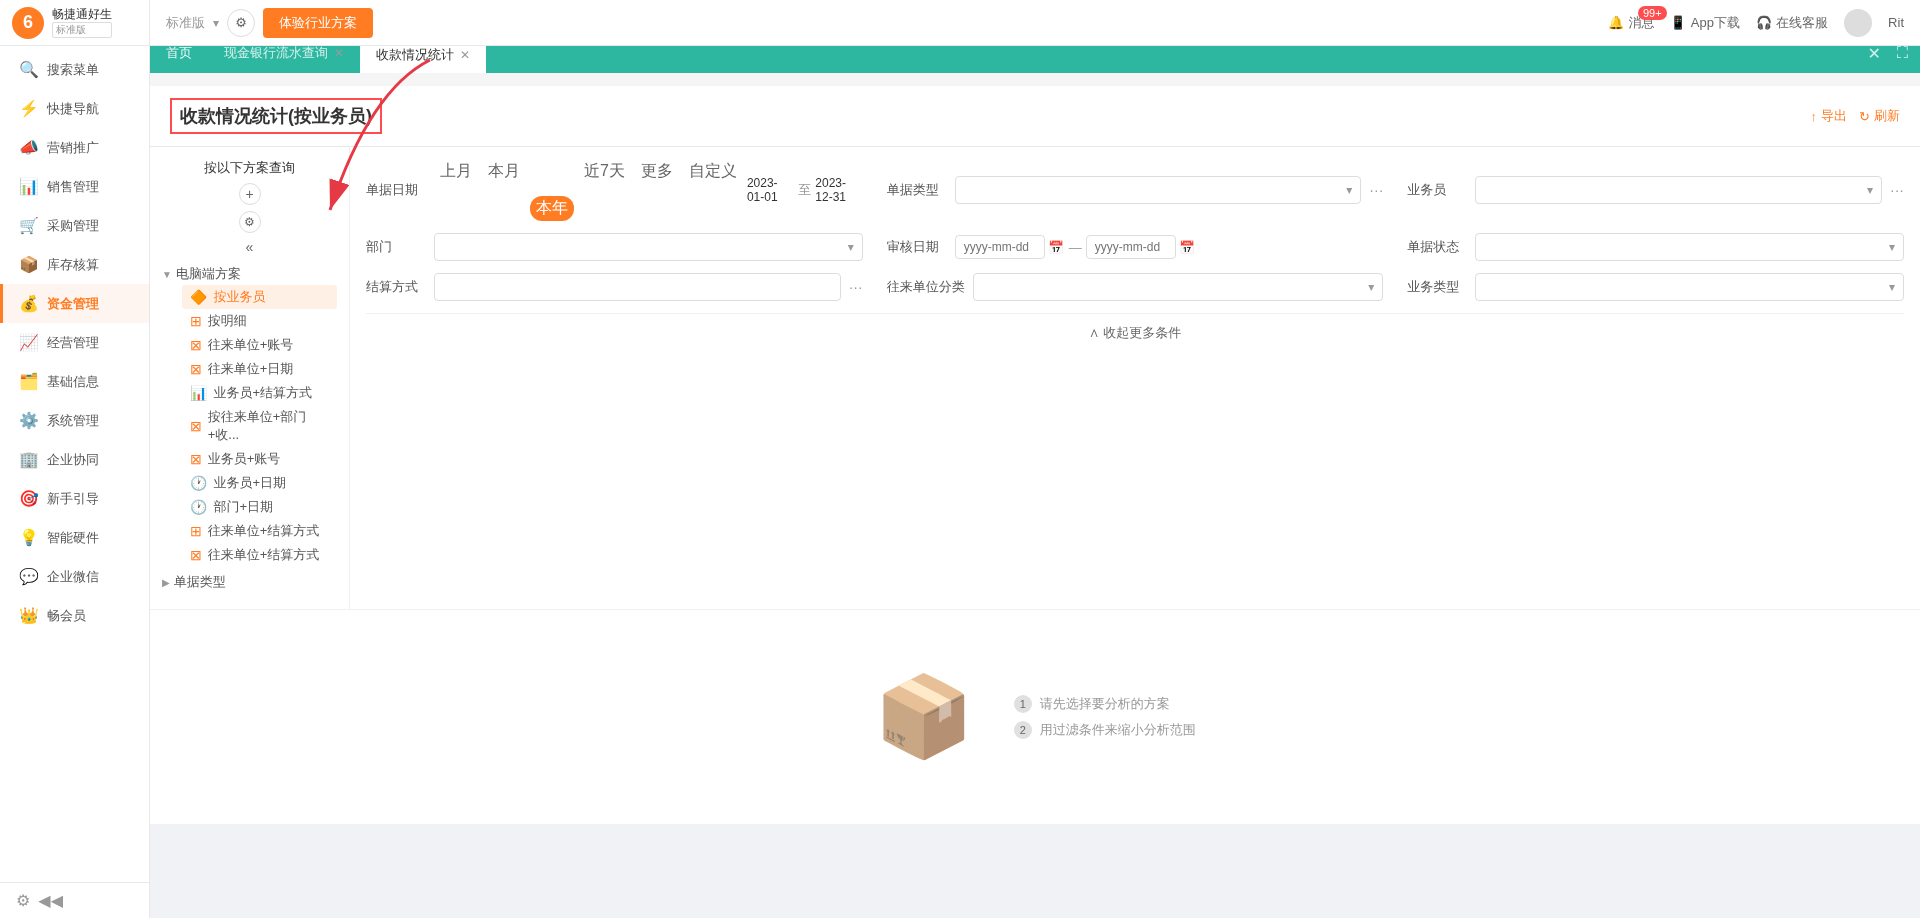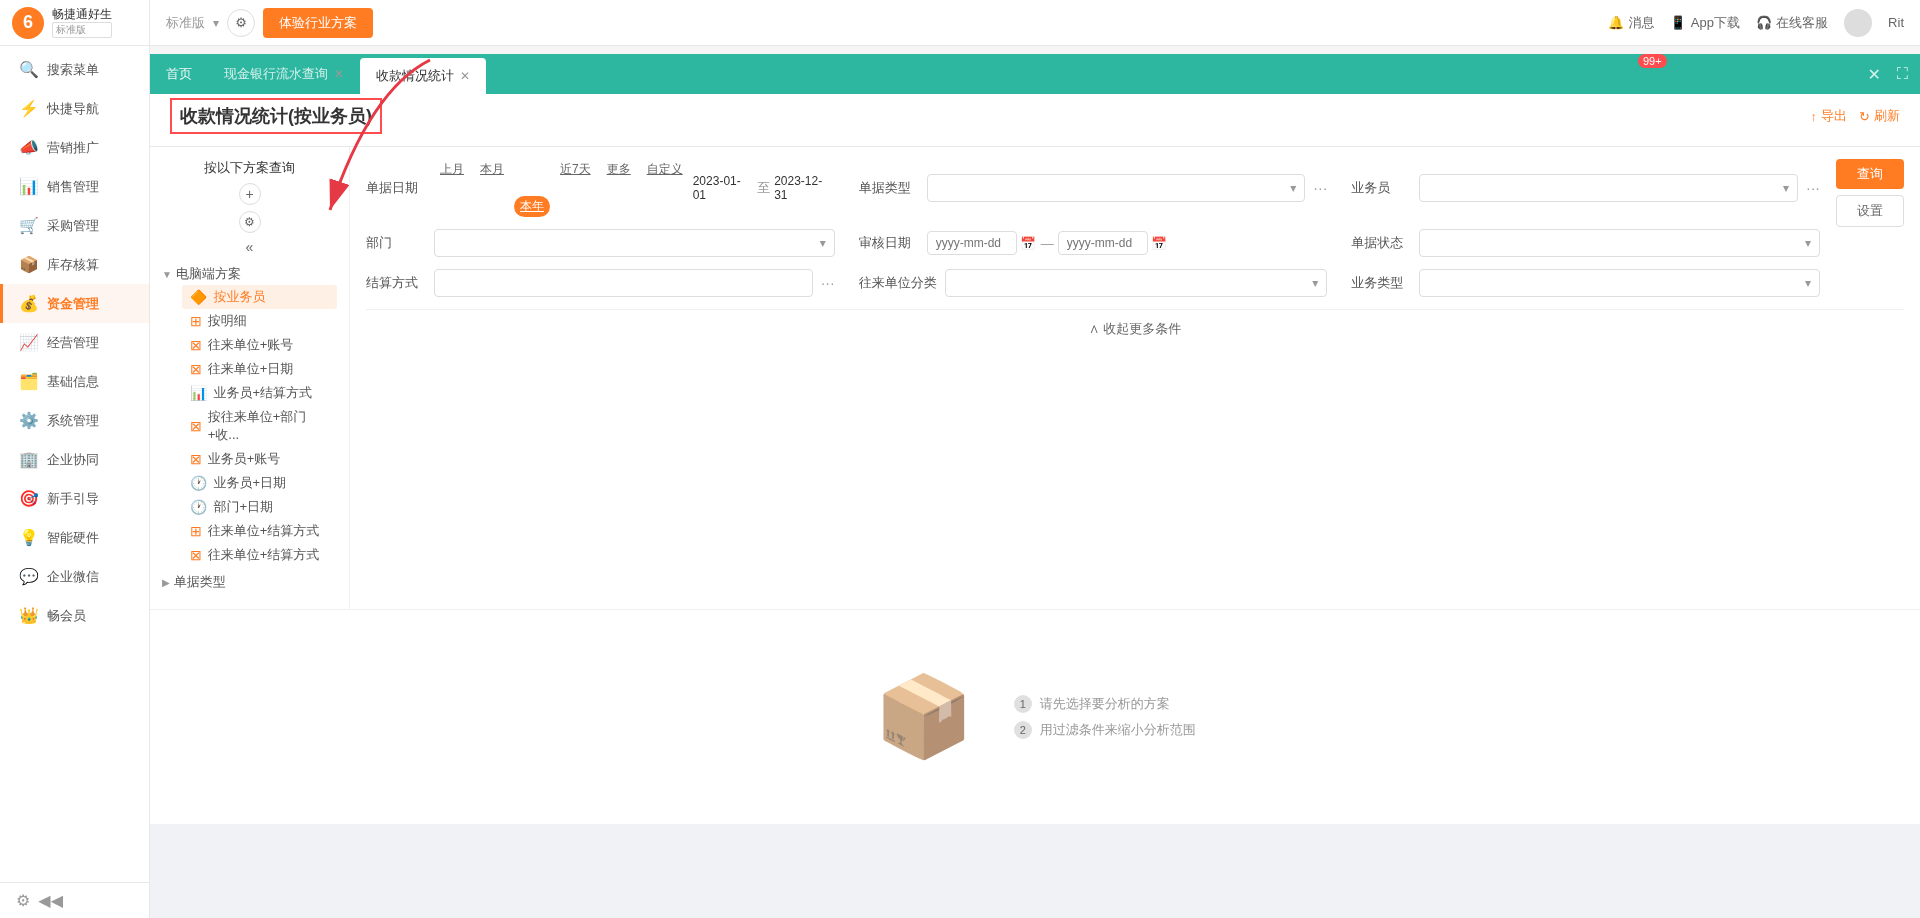--- a/index.html
+++ b/index.html
@@ -18,21 +18,21 @@
       top: 0; left: 150px; right: 0;
       z-index: 100;
     }
     .top-bar-left { display: flex; align-items: center; gap: 8px; flex: 1; }
     .breadcrumb-text { color: #999; font-size: 13px; }
     .chevron-down { color: #999; font-size: 12px; }
     .gear-btn { width: 28px; height: 28px; border-radius: 50%; border: 1px solid #ddd; background: #fff; display: flex; align-items: center; justify-content: center; cursor: pointer; color: #666; }
     .trial-btn { background: #ff7c23; color: #fff; border: none; border-radius: 4px; padding: 6px 16px; cursor: pointer; font-size: 13px; }
     .top-bar-right { display: flex; align-items: center; gap: 16px; color: #666; }
     .msg-btn { display: flex; align-items: center; gap: 4px; cursor: pointer; position: relative; }
-    .badge { background: #ff4d4f; color: #fff; border-radius: 10px; padding: 1px 5px; font-size: 11px; position: absolute; top: -8px; right: -12px; margin-top: 48px; }
+    .badge { background: #ff4d4f; color: #fff; border-radius: 10px; padding: 1px 5px; font-size: 11px; position: absolute; top: -8px; right: -12px; }
     .top-right-btn { display: flex; align-items: center; gap: 4px; cursor: pointer; color: #666; }
     .user-avatar { width: 28px; height: 28px; border-radius: 50%; background: #ddd; }
 
     
     .sidebar {
       position: fixed;
       top: 0; left: 0; bottom: 0;
       width: 150px;
       background: #fff;
       border-right: 1px solid #e8e8e8;
@@ -61,21 +61,21 @@
       border-left: 3px solid transparent;
     }
     .sidebar-item.active { background: #fff5f0; color: #ff7c23; border-left-color: #ff7c23; font-weight: bold; }
     .sidebar-item .item-icon { font-size: 16px; width: 20px; text-align: center; }
     .sidebar-bottom { border-top: 1px solid #e8e8e8; padding: 8px 0; display: flex; align-items: center; gap: 8px; padding: 8px 16px; }
     .sidebar-bottom-btn { color: #999; cursor: pointer; font-size: 16px; }
 
     
     .tab-bar {
       position: fixed;
-      top: 54px; left: 150px; right: 0;
+      top: 33px; left: 150px; right: 0;
       height: 40px;
       background: #2db7a0;
       display: flex;
       align-items: center;
       z-index: 99;
     }
     .tab-item {
       height: 100%;
       display: flex;
       align-items: center;
@@ -138,21 +138,21 @@
       display: grid;
       grid-template-columns: 1fr 1fr 1fr;
       gap: 24px;
       margin-bottom: 12px;
       align-items: center;
     }
     .filter-field { display: flex; align-items: center; gap: 8px; }
     .filter-label { color: #555; font-size: 13px; white-space: nowrap; min-width: 60px; }
     .filter-control { flex: 1; display: flex; align-items: center; gap: 4px; }
     .date-tabs { display: flex; gap: 4px; flex-wrap: nowrap; }
-    .date-tab { font-size: 12px; color: #666; cursor: pointer; padding: 2px 6px; border-radius: 2px; white-space: nowrap; text-decoration: underline; }
+    .date-tab { font-size: 16px; color: #666; cursor: pointer; padding: 2px 6px; border-radius: 2px; white-space: nowrap; }
     .date-tab.active { background: #ff7c23; color: #fff; border-radius: 12px; margin-top: 37px; }
     .date-range { display: flex; align-items: center; gap: 4px; }
     .date-input { border: 1px solid #ddd; border-radius: 4px; padding: 4px 8px; font-size: 12px; color: #999; width: 100px; }
     .select-control { border: 1px solid #ddd; border-radius: 4px; padding: 4px 8px; font-size: 13px; color: #333; background: #fff; flex: 1; display: flex; align-items: center; justify-content: space-between; cursor: pointer; min-height: 28px; }
     .select-arrow { color: #999; font-size: 12px; }
     .date-dash { color: #999; }
 
     
     .query-btn { background: #ff7c23; color: #fff; border: none; border-radius: 4px; padding: 6px 20px; cursor: pointer; font-size: 13px; white-space: nowrap; }
     .setup-btn { background: #fff; color: #666; border: 1px solid #ddd; border-radius: 4px; padding: 6px 20px; cursor: pointer; font-size: 13px; white-space: nowrap; }
@@ -535,24 +535,20 @@
               <div class="filter-field">
                 <span class="filter-label">业务类型</span>
                 <div class="select-control">
                   <span></span>
                   <span class="select-arrow">▾</span>
                 </div>
               </div>
             </div>
           </div>
 
-          <div class="action-buttons">
-            <button class="query-btn">查询</button>
-            <button class="setup-btn">设置</button>
-          </div>
         </div>
 
         <div class="collapse-bar">∧ 收起更多条件</div>
       </div>
     </div>
   </div>
 
   <div class="empty-area">
     <div style="display:flex;gap:40px;align-items:center;">
       <div style="font-size:80px;color:#ffb87a;opacity:0.7;">📦</div>

